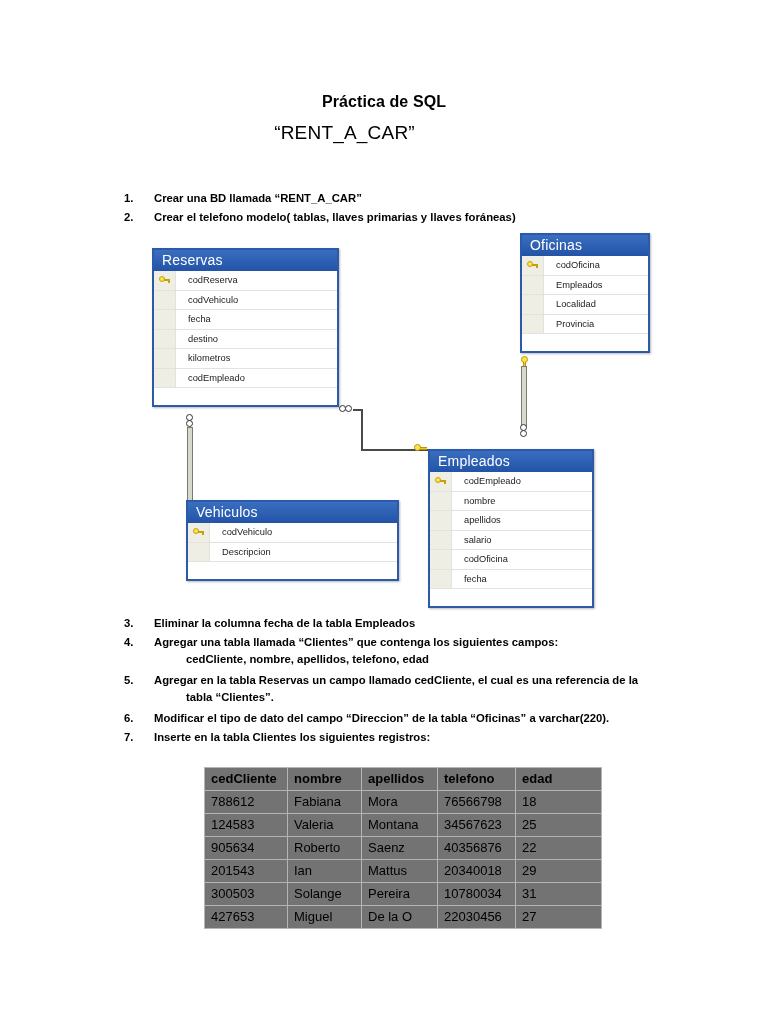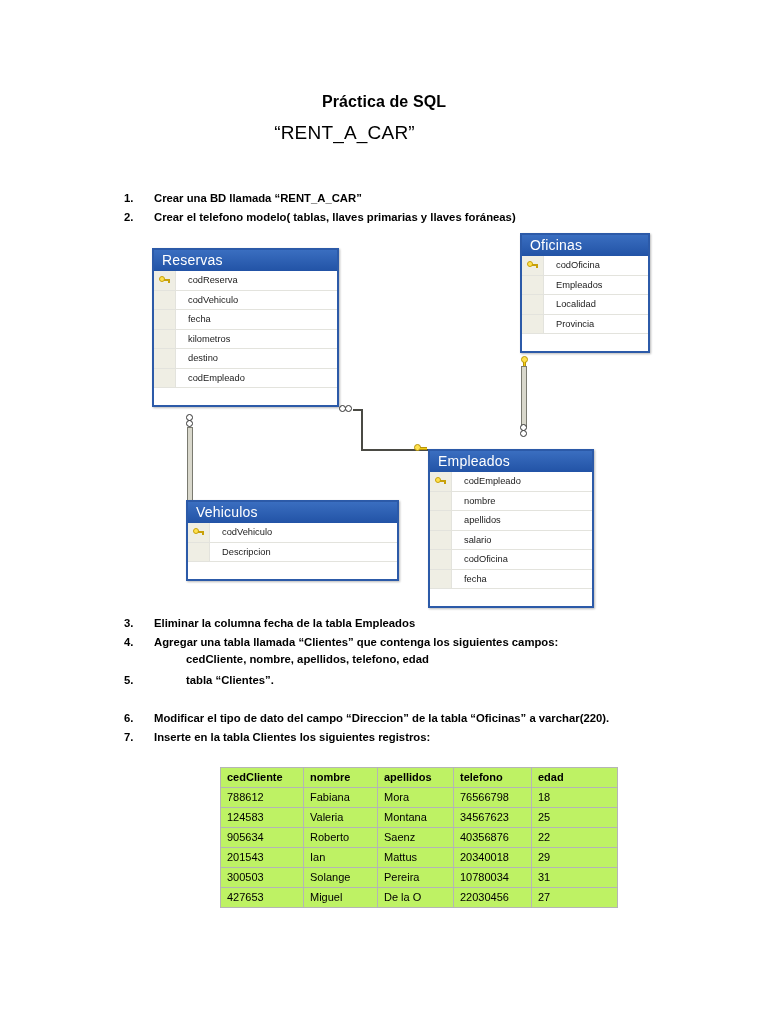--- a/index.html
+++ b/index.html
@@ -227,25 +227,25 @@
   .rel-key.vert i.shaft {
     left: 3.5px; top: 6px; width: 3px; height: 7px;
     border: none;
     border-left: 0.9px solid #b8950a;
     border-right: 0.9px solid #b8950a;
   }
 
   
   #data-table {
     position: absolute;
-    left: 220px;
+    left: 204px;
     top: 767px;
     border-collapse: collapse;
-    font-size: 11px;
-    background: #bef264;
+    font-size: 13px;
+    background: #737373;
   }
   #data-table th, #data-table td {
     border: 1px solid #b5b5b5;
     padding: 3px 6px 4px 6px;
     text-align: left;
     vertical-align: middle;
     height: 12px;
     box-sizing: border-box;
   }
   #data-table th {
@@ -281,20 +281,21 @@
   <div class="list-item" id="li4">
     <span class="num">4.</span>
     <span class="txt">
       <span class="l1">Agregar una tabla llamada “Clientes” que contenga los siguientes campos:</span>
       <span class="l2">cedCliente, nombre, apellidos, telefono,  edad</span>
     </span>
   </div>
   <div class="list-item" id="li5">
     <span class="num">5.</span>
     <span class="txt">
+      <span class="l1">Agregar en la tabla Reservas un campo llamado cedCliente, el cual es una referencia de la</span>
       <span class="l2">tabla “Clientes”.</span>
     </span>
   </div>
   <div class="list-item" id="li6">
     <span class="num">6.</span>
     <span class="txt"><span class="l1">Modificar el tipo de dato del campo “Direccion” de la tabla “Oficinas” a varchar(220).</span></span>
   </div>
   <div class="list-item" id="li7">
     <span class="num">7.</span>
     <span class="txt"><span class="l1">Inserte en la tabla Clientes los siguientes registros:</span></span>
@@ -349,25 +350,25 @@
       <div class="er-row">
         <span class="er-gutter"></span>
         <span class="er-field">codVehiculo</span>
       </div>
       <div class="er-row">
         <span class="er-gutter"></span>
         <span class="er-field">fecha</span>
       </div>
       <div class="er-row">
         <span class="er-gutter"></span>
+        <span class="er-field">destino</span>
+      </div>
+      <div class="er-row">
+        <span class="er-gutter"></span>
         <span class="er-field">kilometros</span>
-      </div>
-      <div class="er-row">
-        <span class="er-gutter"></span>
-        <span class="er-field">destino</span>
       </div>
       <div class="er-row">
         <span class="er-gutter"></span>
         <span class="er-field">codEmpleado</span>
       </div>
       <div class="er-filler"></div>
     </div>
 
     <div class="er-table" id="tbl-oficinas" style="left:520px; top:233px; width:130px;">
       <div class="er-head">Oficinas</div>

